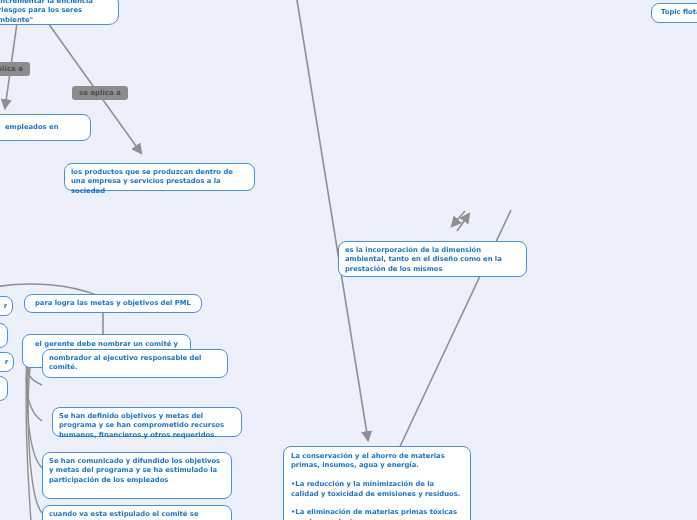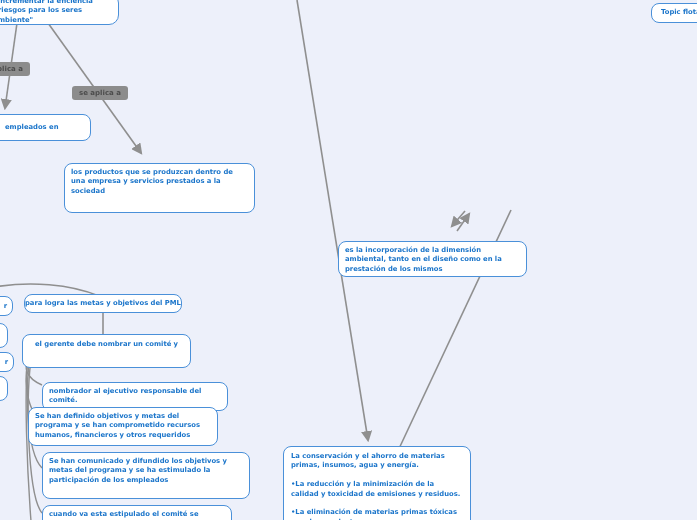--- a/index.html
+++ b/index.html
@@ -57,34 +57,34 @@
   <div class="elabel" style="left:72px;top:86px">se aplica a</div>
 
   <div class="node" style="left:-58px;top:-7px;width:177px;height:32px;padding:3px 6px 3px 55px;border-radius:10px">incrementar la eficiencia
 riesgos para los seres
 mbiente"</div>
 
   <div class="node nowrap" style="left:651px;top:3px;height:20px;padding:4px 9px">Topic flotante</div>
 
   <div class="node nowrap" style="left:-62px;top:114px;width:153px;height:27px;padding:8px 6px 8px 66px">empleados en</div>
 
-  <div class="node" style="left:64px;top:163px;width:191px;height:50px">los productos que se produzcan dentro de una empresa y servicios prestados a la sociedad</div>
+  <div class="node" style="left:64px;top:163px;width:191px;height:28px">los productos que se produzcan dentro de una empresa y servicios prestados a la sociedad</div>
 
 
   <div class="node" style="left:338px;top:241px;width:189px;height:36px">es la incorporación de la dimensión ambiental, tanto en el diseño como en la prestación de los mismos</div>
 
-  <div class="node nowrap" style="left:24px;top:294px;height:19px;padding:4px 0">para logra las metas y objetivos del PML</div>
+  <div class="node nowrap" style="left:24px;top:294px;height:19px;padding:4px 10px">para logra las metas y objetivos del PML</div>
 
   <div class="node nowrap" style="left:22px;top:334px;height:34px;padding:5px 12px">el gerente debe nombrar un comité y</div>
 
-  <div class="node" style="left:42px;top:382px;width:186px;height:29px">nombrador al ejecutivo responsable del comité.</div>
+  <div class="node" style="left:42px;top:349px;width:186px;height:29px">nombrador al ejecutivo responsable del comité.</div>
 
-  <div class="node" style="left:28px;top:407px;width:190px;height:39px">Se han definido objetivos y metas del programa y se han comprometido recursos humanos, financieros y otros requeridos</div>
+  <div class="node" style="left:52px;top:407px;width:190px;height:30px">Se han definido objetivos y metas del programa y se han comprometido recursos humanos, financieros y otros requeridos</div>
 
-  <div class="node" style="left:42px;top:452px;width:208px;height:47px">Se han comunicado y difundido los objetivos y metas del programa y se ha estimulado la participación de los empleados</div>
+  <div class="node" style="left:42px;top:452px;width:190px;height:47px">Se han comunicado y difundido los objetivos y metas del programa y se ha estimulado la participación de los empleados</div>
 
   <div class="node" style="left:42px;top:505px;width:190px;height:38px">cuando va esta estipulado el comité se</div>
 
   <div class="node" style="left:283px;top:446px;width:188px;height:92px;padding:5px 7px">La conservación y el ahorro de materias primas, insumos, agua y energía.
 
 •La reducción y la minimización de la calidad y toxicidad de emisiones y residuos.
 
 •La eliminación de materias primas tóxicas y en los productos a :</div>
 
   <div class="node stub" style="left:-40px;top:296px;width:53px;height:20px;padding:5px 5px">r</div>

